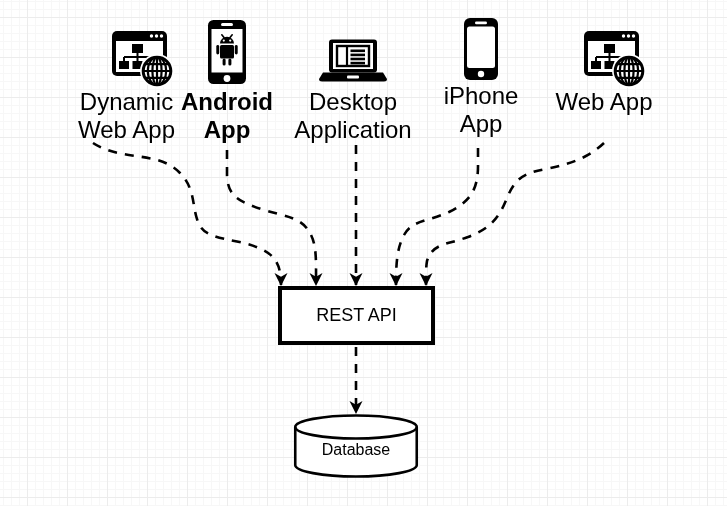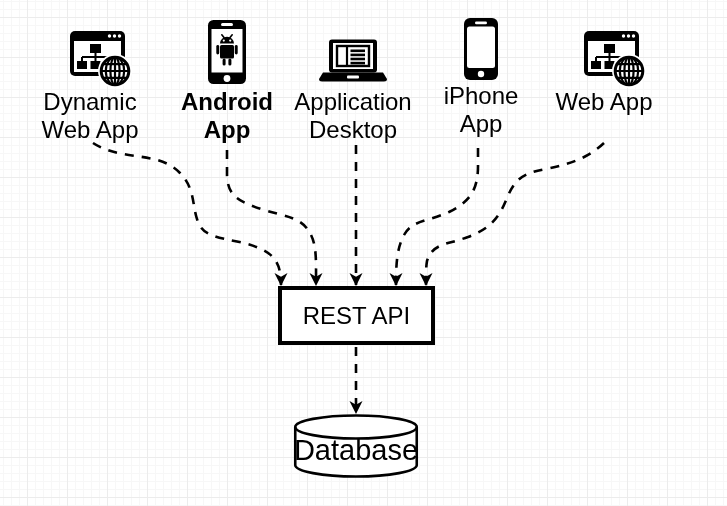--- a/index.html
+++ b/index.html
@@ -13,32 +13,32 @@
       linear-gradient(to bottom, #f7f7f7 1px, transparent 1px);
     background-size: 40px 40px, 40px 40px, 8px 8px, 8px 8px;
     background-position: 27px 17px, 27px 17px, 3px 1px, 3px 1px;
     font-family:"Liberation Sans", sans-serif;
     color:#000;
   }
   .edges { position:absolute; left:0; top:0; width:727px; height:506px; }
   .client { position:absolute; top:16px; width:170px; display:flex; flex-direction:column; align-items:center; }
   .icon-area { height:72px; display:flex; align-items:flex-end; justify-content:center; }
   .label { font-size:24px; line-height:28px; text-align:center; white-space:nowrap; }
-  .c1 { left:5px; }   .c1 .icon-area svg { margin-left:22px; }
+  .c1 { left:5px;align-items:flex-end; }   .c1 .icon-area svg { margin-left:22px; }
   .c2 { left:142px;font-weight:bold; } .c2 .icon-area svg { margin-bottom:3px; }
   .c3 { left:268px; } .c3 .icon-area svg { margin-bottom:5px; }
   .c4 { left:396px; } .c4 .icon-area svg { margin-bottom:7px; } .c4 .label { margin-top:-6px; }
   .c5 { left:519px; } .c5 .icon-area svg { margin-left:22px; }
   .api-box {
     position:absolute; left:278px; top:286px; width:157px; height:59px;
     box-sizing:border-box; border:4px solid #000; background:#fff;
-    display:flex; align-items:center; justify-content:center; font-size:24px;
+    display:flex; align-items:center; justify-content:center; font-size:18px;
   }
   .db-svg { position:absolute; left:292px; top:413px; }
-  .db-label { position:absolute; left:292px; top:436px; width:128px; text-align:center; font-size:29px; line-height:28px; }
+  .db-label { position:absolute; left:292px; top:436px; width:128px; text-align:center; font-size:16px; line-height:28px; }
 </style>
 </head>
 <body>
 
 <div class="canvas">
 
   <svg width="0" height="0" style="position:absolute" aria-hidden="true">
     <defs>
       <marker id="arrowC" viewBox="0 0 14 14" refX="13" refY="7" markerWidth="14" markerHeight="14" orient="auto" markerUnits="userSpaceOnUse">
         <path d="M14,7 L1,0.5 L4.8,7 L1,13.5 Z" fill="#000"></path>
@@ -135,22 +135,22 @@
     </div>
   </div>
 
   <div class="client c3">
     <div class="icon-area">
       <svg width="68" height="44">
           <use href="#sym-laptop"></use>
         </svg>
     </div>
     <div class="label">
+      <div>Desktop</div>
       <div>Application</div>
-      <div>Desktop</div>
     </div>
   </div>
 
   <div class="client c4">
     <div class="icon-area">
       <svg width="36" height="64">
           <use href="#sym-iphone"></use>
         </svg>
     </div>
     <div class="label">

